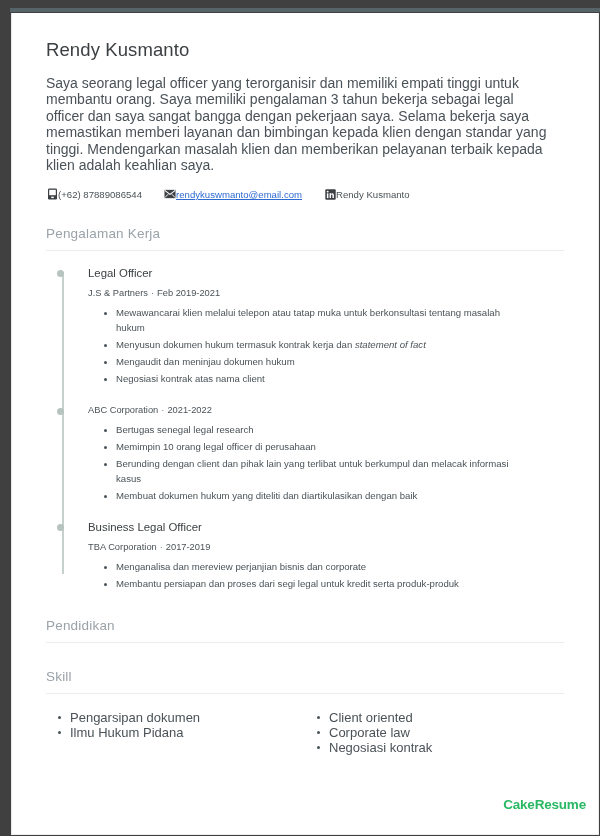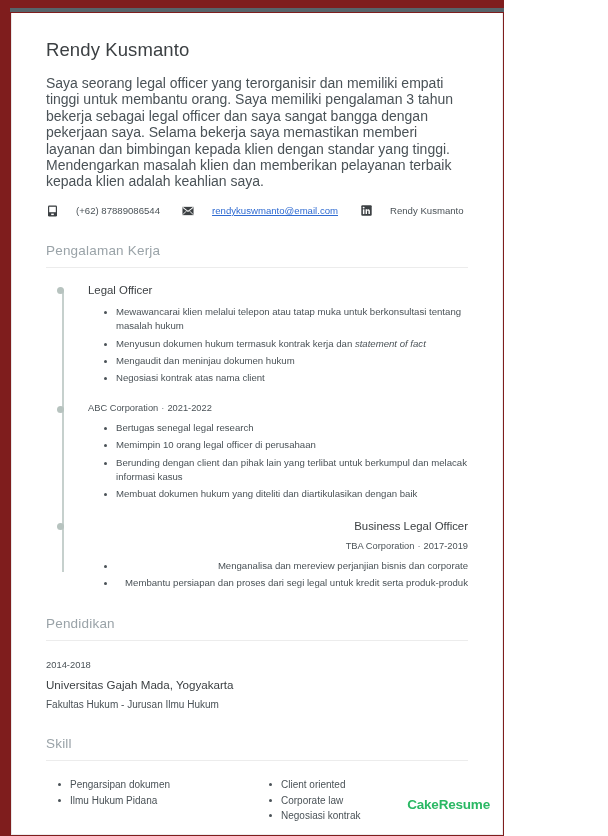--- a/index.html
+++ b/index.html
@@ -6,23 +6,23 @@
 
   html, body {
     width: 608px;
     height: 836px;
     background: #ffffff;
     font-family: "Liberation Sans", sans-serif;
   }
 
   .page {
     position: relative;
-    width: 504px;
+    width: 600px;
     height: 836px;
-    background: #7f1d1d;
+    background: #404040;
     overflow: hidden;
   }
 
   
   .top-bar {
     position: absolute;
     top: 8px;
     left: 10px;
     right: 0px;
     height: 4px;
@@ -63,21 +63,21 @@
   .contacts {
     display: flex;
     align-items: center;
     margin-top: 15px;
     gap: 22px;
     flex-wrap: wrap;
   }
   .contact {
     display: flex;
     align-items: center;
-    gap: 18px;
+    gap: 0;
     font-size: 9.6px;
     color: #4a5257;
   }
   .ico {
     display: inline-flex;
     align-items: center;
     justify-content: center;
     width: 12px;
     height: 12px;
     flex: 0 0 auto;
@@ -109,21 +109,21 @@
   }
   .tl-line {
     position: absolute;
     left: 16px;
     top: 6px;
     bottom: 18px;
     width: 1.5px;
     background: #c6d0cd;
   }
   .job { position: relative; margin-bottom: 18px; }
-  .job:last-child { margin-bottom: 7px; text-align: right; }
+  .job:last-child { margin-bottom: 7px; }
   .tl-dot {
     position: absolute;
     left: -31px;
     top: 3px;
     width: 7px;
     height: 7px;
     border-radius: 50%;
     background: #b7c3bf;
   }
   .job-title {
@@ -188,21 +188,21 @@
     margin-top: 16px;
   }
   .skill-col { width: 50%; }
   .skill-col ul {
     list-style: none;
     margin: 0 0 0 12px;
     padding: 0;
   }
   .skill-col li {
     position: relative;
-    font-size: 10px;
+    font-size: 13px;
     line-height: 15.2px;
     color: #4a5257;
     padding-left: 12px;
   }
   .skill-col li::before {
     content: "";
     position: absolute;
     left: 0;
     top: 6px;
     width: 3px;
@@ -274,20 +274,23 @@
 
     <div class="section">
       <div class="section-title">Pengalaman Kerja</div>
 
       <div class="timeline">
         <div class="tl-line"></div>
 
         <div class="job">
           <span class="tl-dot"></span>
           <div class="job-title">Legal Officer</div>
+          <div class="job-meta">
+            <span>J.S &amp; Partners</span><span class="sep">·</span><span>Feb 2019-2021</span>
+          </div>
           <ul class="bullets">
             <li>Mewawancarai klien melalui telepon atau tatap muka untuk berkonsultasi tentang masalah hukum</li>
             <li><span>Menyusun dokumen hukum termasuk kontrak kerja dan </span><i>statement of fact</i></li>
             <li>Mengaudit dan meninjau dokumen hukum</li>
             <li>Negosiasi kontrak atas nama client</li>
           </ul>
         </div>
 
         <div class="job">
           <span class="tl-dot"></span>
@@ -312,25 +315,20 @@
             <li>Menganalisa dan mereview perjanjian bisnis dan corporate</li>
             <li>Membantu persiapan dan proses dari segi legal untuk kredit serta produk-produk</li>
           </ul>
         </div>
 
       </div>
     </div>
 
     <div class="section">
       <div class="section-title">Pendidikan</div>
-      <div class="edu">
-        <div class="edu-years">2014-2018</div>
-        <div class="edu-school">Universitas Gajah Mada, Yogyakarta</div>
-        <div class="edu-major">Fakultas Hukum - Jurusan Ilmu Hukum</div>
-      </div>
     </div>
 
     <div class="section">
       <div class="section-title">Skill</div>
       <div class="skills">
         <div class="skill-col">
           <ul>
             <li>Pengarsipan dokumen</li>
             <li>Ilmu Hukum Pidana</li>
 

